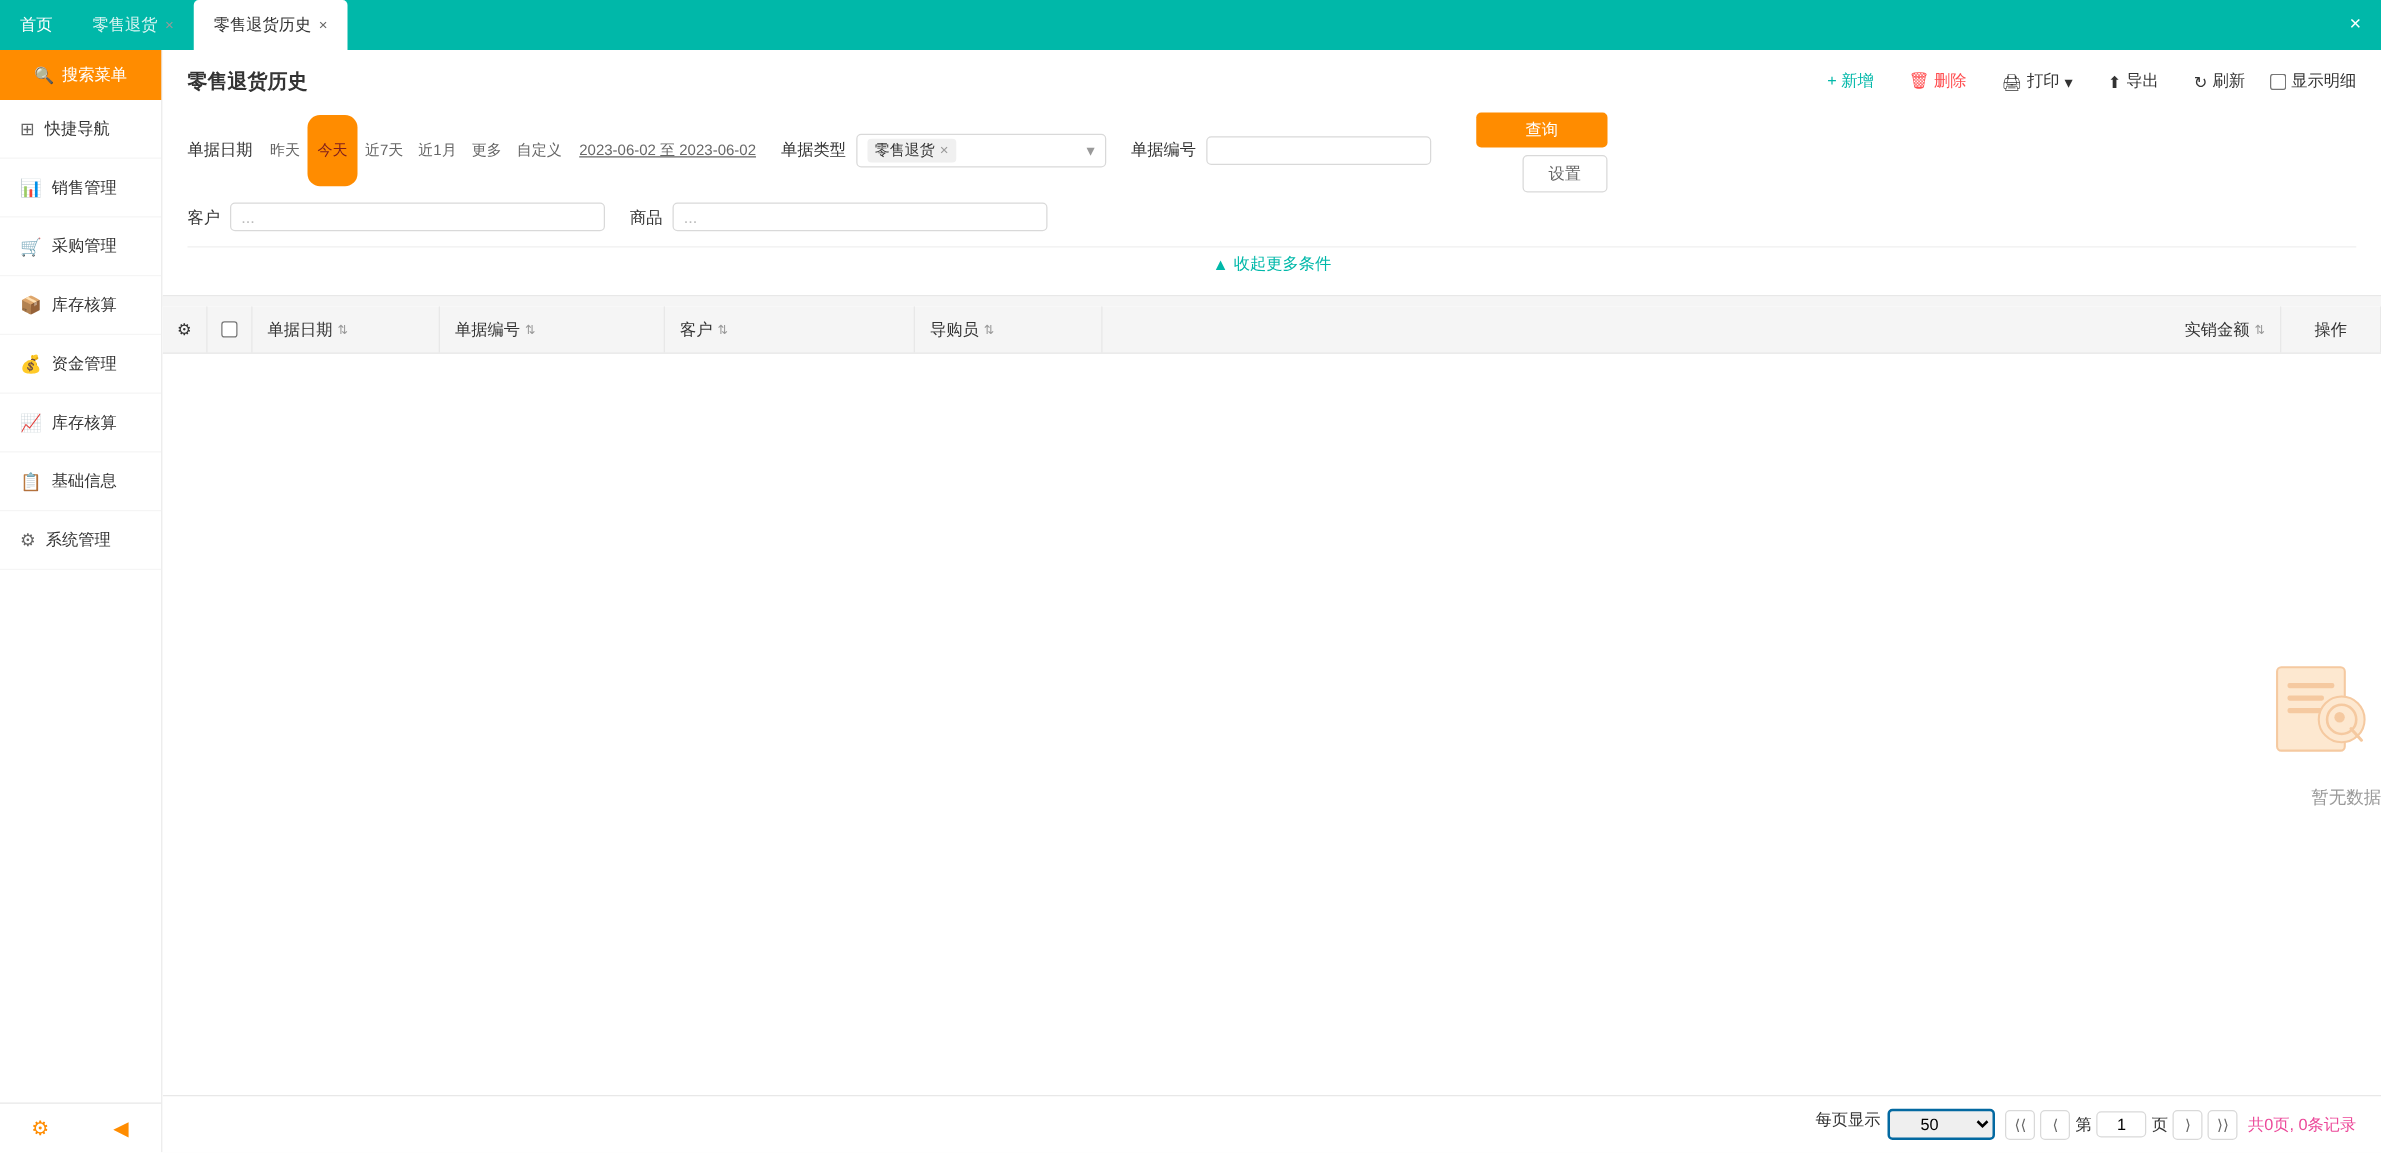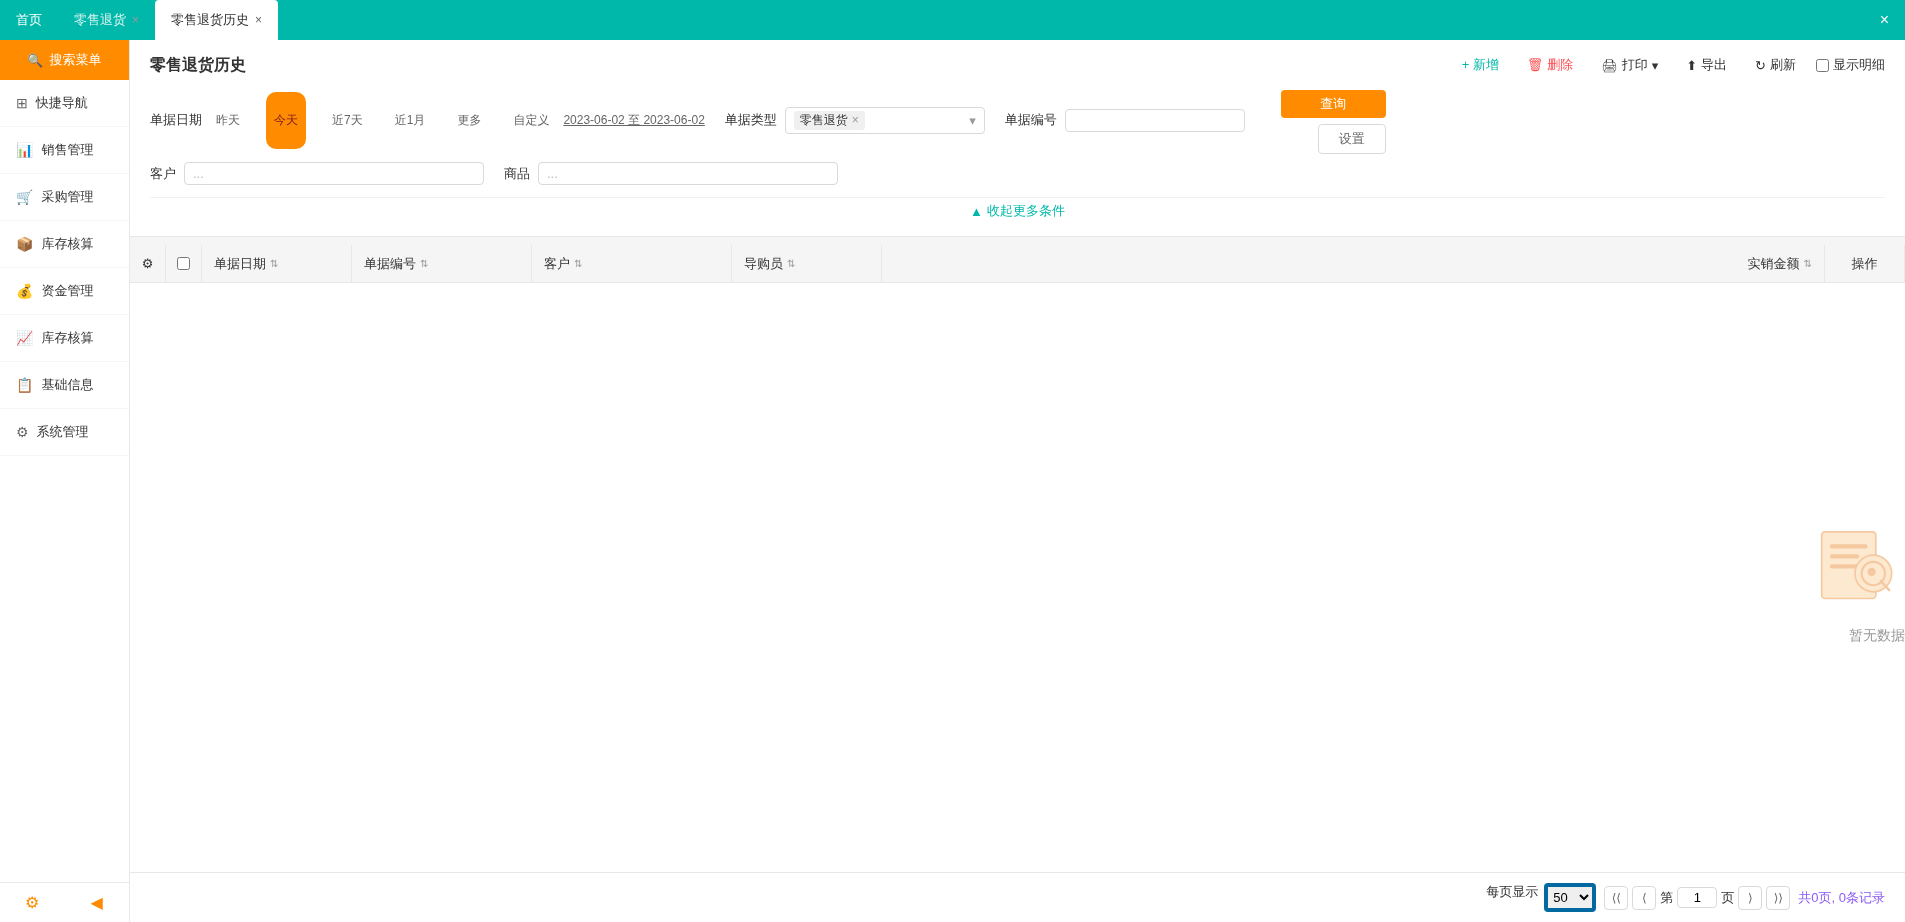--- a/index.html
+++ b/index.html
@@ -184,21 +184,21 @@
     }
     .filter-label {
       color: #333;
       font-size: 13px;
       white-space: nowrap;
       min-width: fit-content;
     }
     .filter-dates {
       display: flex;
       align-items: center;
-      gap: 20px;
+      gap: 0;
     }
     .date-btn {
       padding: 2px 6px;
       border: none;
       background: none;
       cursor: pointer;
       font-size: 12px;
       color: #666;
     }
     .date-btn.active {
@@ -350,23 +350,23 @@
       gap: 8px;
       font-size: 13px;
       flex-shrink: 0;
     }
     .page-size-select {
       display: flex;
       align-items: flex-start;
       gap: 6px;
     }
     .page-select {
-      border: 4px solid #0369a1;
+      border: 2px solid #0369a1;
       border-radius: 4px;
-      padding: 2px 1px;
+      padding: 2px 20px;
       font-size: 13px;
     }
     .page-nav {
       display: flex;
       align-items: center;
       gap: 4px;
     }
     .page-nav-btn {
       border: 1px solid #d9d9d9;
       background: white;
@@ -381,21 +381,21 @@
       color: #666;
     }
     .page-input {
       border: 1px solid #d9d9d9;
       border-radius: 4px;
       width: 40px;
       text-align: center;
       padding: 2px 4px;
       font-size: 13px;
     }
-    .page-info { color: #8b5cf6; text-align: right; }
+    .page-info { color: #ec4899; text-align: right; }
   </style>
 </head>
 <body>
 
 <div class="top-bar">
   <div class="tabs">
     <div class="tab home">
       <span>首页</span>
     </div>
     <div class="tab">

